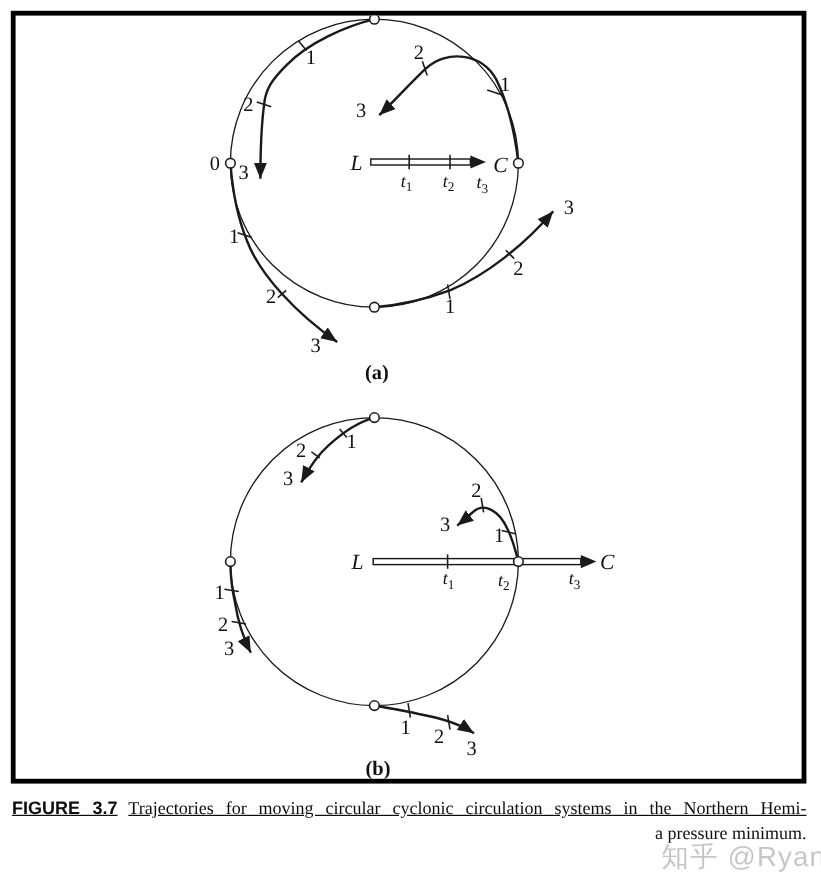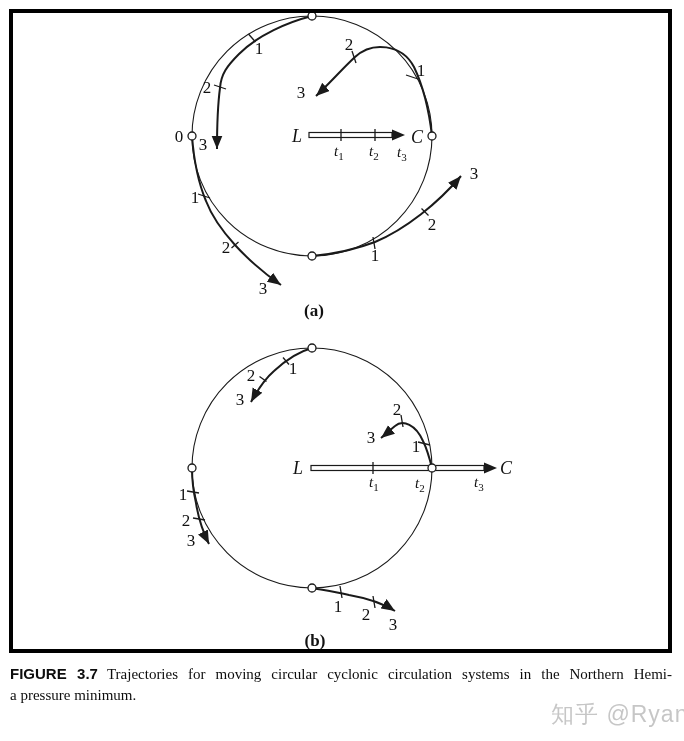--- a/index.html
+++ b/index.html
@@ -18,22 +18,22 @@
   text{font-family:"Liberation Serif",serif;fill:#111;}
   .num{font-size:17px;}
   .itl{font-size:18px;font-style:italic;}
   .tt{font-size:15px;font-style:italic;}
   .ts{font-size:11px;font-style:normal;}
   .plab{font-size:17px;font-weight:bold;}
   .ctr{text-anchor:middle;dominant-baseline:central;}
   
   .caption{position:absolute;left:10px;top:663px;width:662px;
            font-size:15px;line-height:21px;color:#0d0d0d;}
-  .cap-line{white-space:normal;}
-  .cap-just{text-align:justify;text-align-last:justify;}
+  .cap-line{white-space:normal;text-align:right;}
+  .cap-just{text-align:justify;text-align-last:justify;text-decoration:underline;}
   .cap-label{font-family:"Liberation Sans",sans-serif;font-weight:bold;
              margin-right:9px;font-size:15px;}
   .caption i{font-style:italic;}
   
   .watermark{position:absolute;left:551px;top:699px;z-index:5;
              font-family:"Liberation Sans",sans-serif;font-size:23px;
              color:#8f8f8f;opacity:0.5;letter-spacing:1px;white-space:nowrap;}
 </style>
 </head>
 <body>

